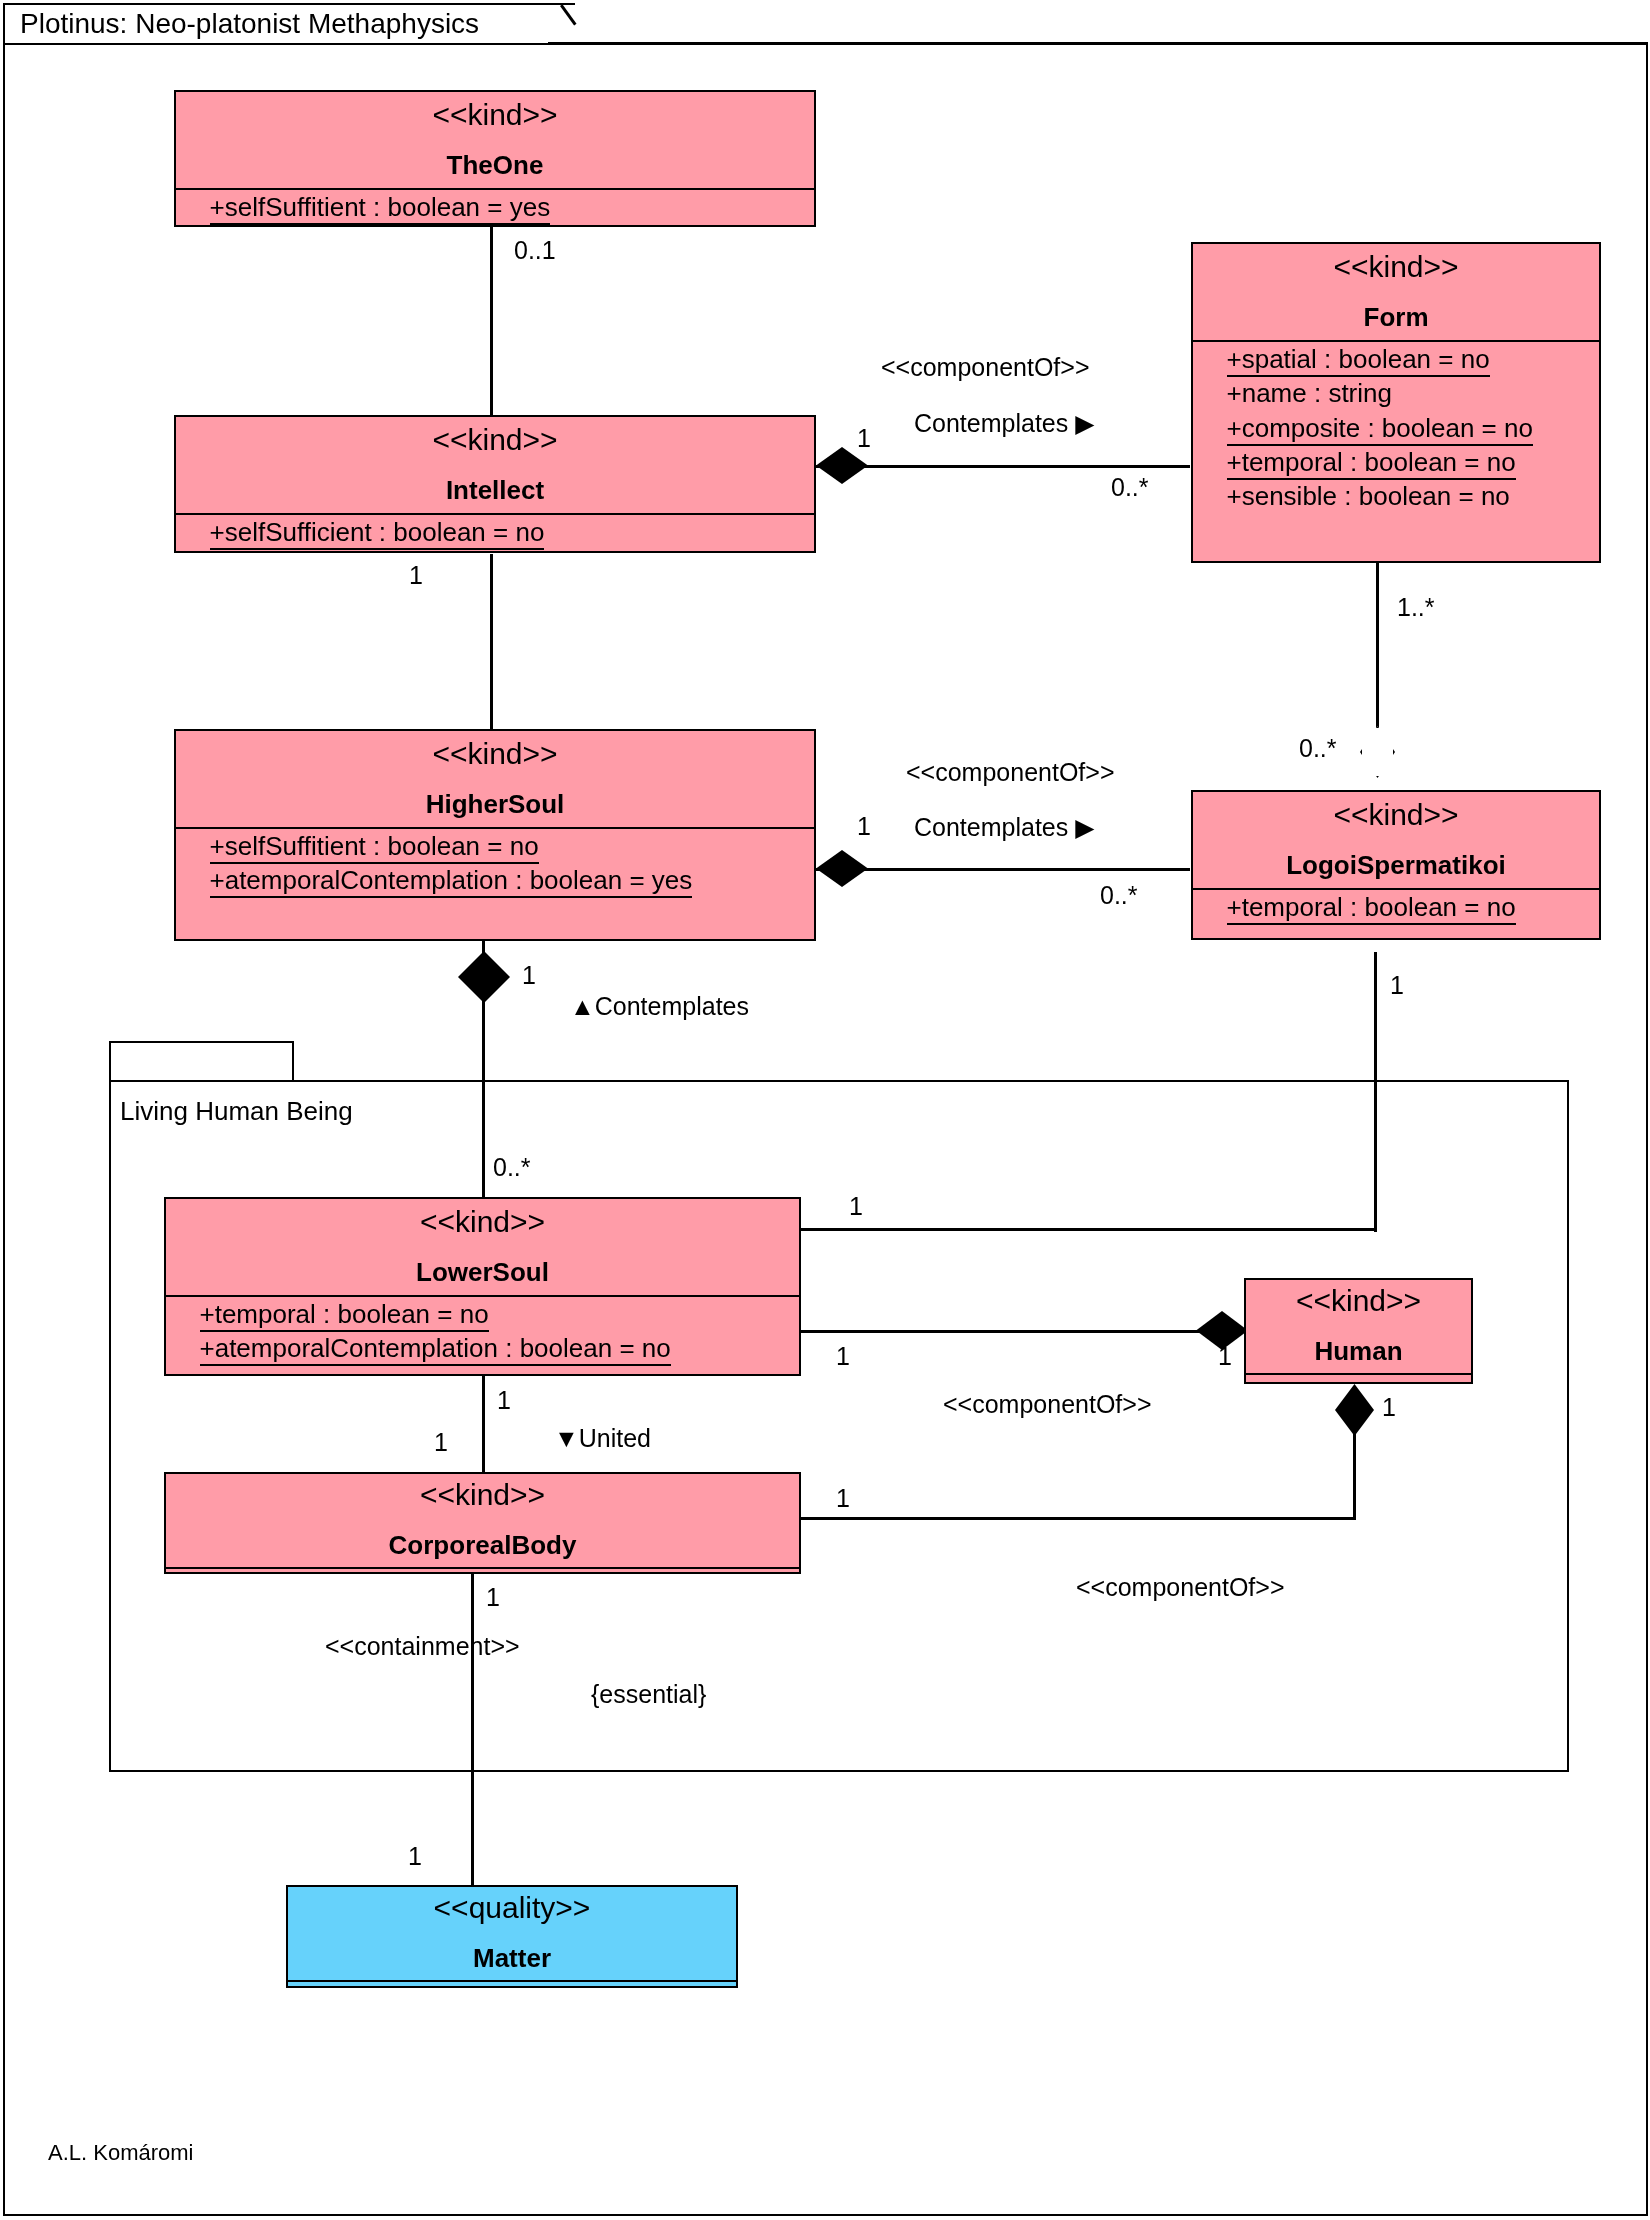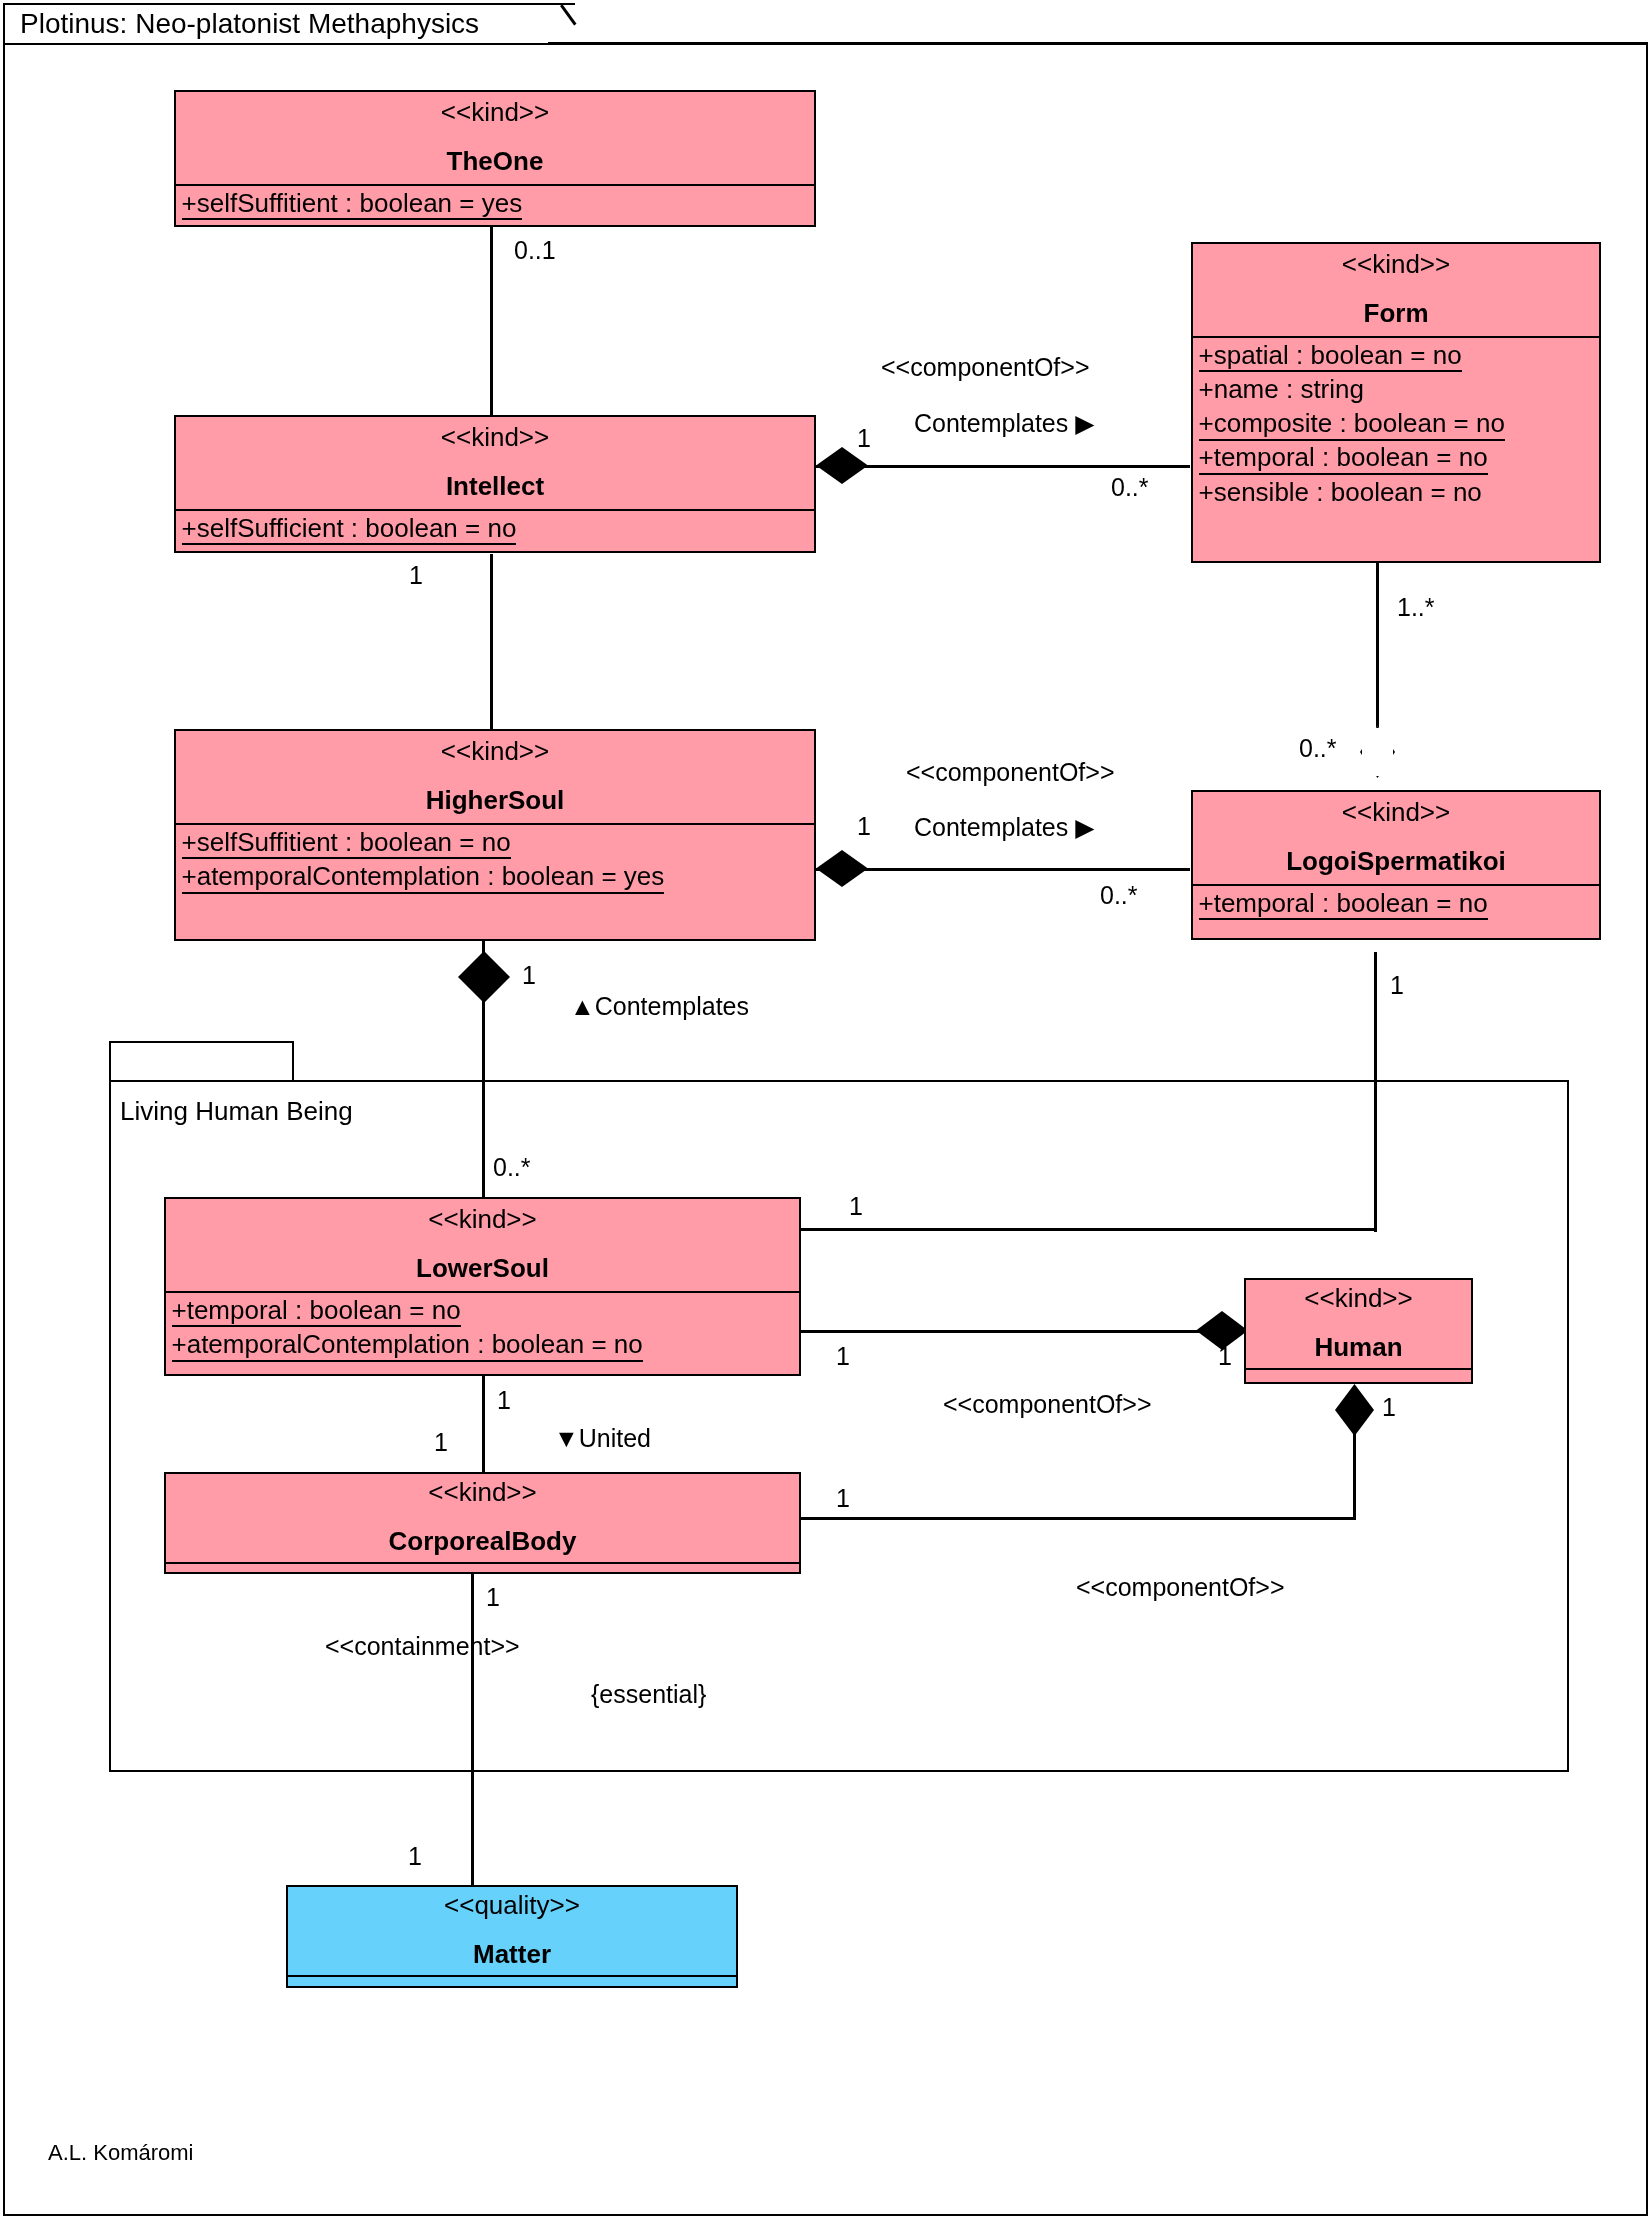--- a/index.html
+++ b/index.html
@@ -8,23 +8,23 @@
 
   
   .frame-body{position:absolute;border:2.8px solid #000;box-sizing:border-box;background:transparent;}
   .frame-tab{position:absolute;box-sizing:border-box;background:#fff;}
   .frame-tab-label{position:absolute;white-space:nowrap;font-size:28px;color:#000;}
 
   
   .cls{position:absolute;border:2.8px solid #000;box-sizing:border-box;background:#ff9ca8;}
   .cls.quality{background:#66d2fb;}
   .cls .head{padding:5.5px 0 7.4px 0;text-align:center;}
-  .cls .stereo{font-size:26px;line-height:1.12;color:#000;}
+  .cls .stereo{font-size:30px;line-height:1.12;color:#000;}
   .cls .cname{font-size:26px;font-weight:bold;line-height:1.15;color:#000;margin-top:20px;}
-  .cls .attrs{border-top:2.8px solid #000;}
+  .cls .attrs{border-top:2.8px solid #000;padding-left:28px;}
   .cls .attr{font-size:26px;line-height:1.0;color:#000;padding:3.7px 3.7px 4.6px 5.5px;white-space:nowrap;
              border-bottom:2.8px solid #000;}
   .cls .attr:last-child{border-bottom:none;}
   .cls .attr.underlined span{border-bottom:2.8px solid #000;padding-bottom:0.9px;}
   .cls .attrs.empty{height:22px;}
 
   
   .ln{position:absolute;background:#000;}
   .ln.h{height:2.8px;}
   .ln.v{width:2.8px;}

